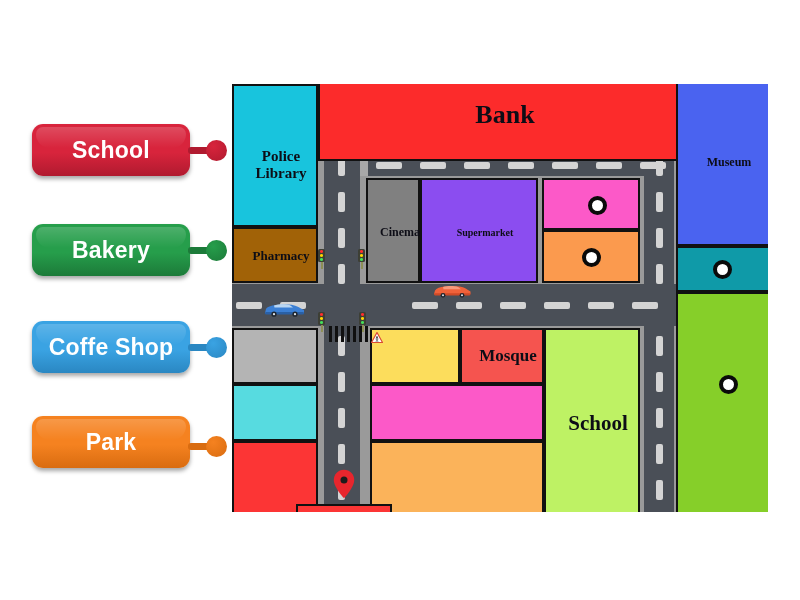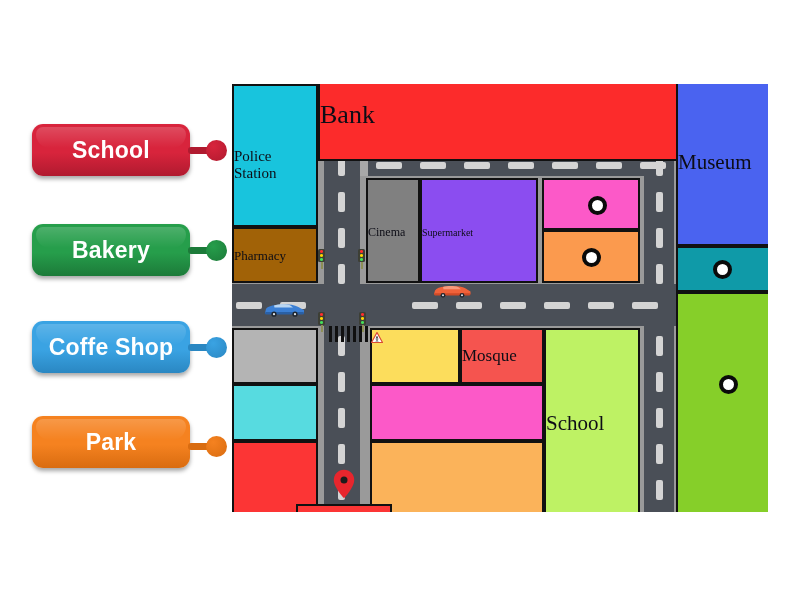--- a/index.html
+++ b/index.html
@@ -48,23 +48,24 @@
   #map{
     position:absolute;
     left:232px;top:84px;
     width:536px;height:428px;
     background:#9a9a9a;
     overflow:hidden;
   }
   .blk{position:absolute;box-sizing:border-box;border:2px solid #111;}
   .blk-label{
     position:absolute;
-    left:0;right:0;
+    left:12px;right:0;
+    text-align:center;
     font-family:"Liberation Serif", serif;
-    font-weight:normal;color:#0d0d16;
+    font-weight:bold;color:#0d0d16;
     pointer-events:none;
   }
   .road{position:absolute;background:#4a4f57;}
   .kerb{position:absolute;background:#a8a8a8;}
   .dashV{position:absolute;width:7px;background:#d4d4d4;border-radius:2px;}
   .dashH{position:absolute;height:7px;background:#d4d4d4;border-radius:2px;}
   .target{
     position:absolute;width:19px;height:19px;border-radius:50%;
     background:#ffffff;border:4px solid #0a0a0a;box-sizing:border-box;
     cursor:pointer;
@@ -152,38 +153,38 @@
       <div class="dashH" style="left: 144px; top: 78px; width: 26px;"></div>
       <div class="dashH" style="left: 188px; top: 78px; width: 26px;"></div>
       <div class="dashH" style="left: 232px; top: 78px; width: 26px;"></div>
       <div class="dashH" style="left: 276px; top: 78px; width: 26px;"></div>
       <div class="dashH" style="left: 320px; top: 78px; width: 26px;"></div>
       <div class="dashH" style="left: 364px; top: 78px; width: 26px;"></div>
       <div class="dashH" style="left: 408px; top: 78px; width: 26px;"></div>
     </div>
   <div id="blocks">
       <div class="blk" style="left: 0px; top: 0px; width: 86px; height: 143px; background: rgb(24, 196, 221);">
-        <div class="blk-label" style="top: 62px; font-size: 15px; line-height: 17px;">Police Station</div>
+        <div class="blk-label" style="top: 62px; font-size: 15px; line-height: 17px;">Police Library</div>
       </div>
       <div class="blk" style="left: 0px; top: 143px; width: 86px; height: 56px; background: #a16207;">
         <div class="blk-label" style="top: 20px; font-size: 13px; line-height: 14px;">Pharmacy</div>
       </div>
       <div class="blk" style="left: 86px; top: -6px; width: 362px; height: 83px; background: rgb(252, 43, 43);">
         <div class="blk-label" style="top: 21px; font-size: 26px; line-height: 28px;">Bank</div>
       </div>
       <div class="blk" style="left: 134px; top: 94px; width: 54px; height: 105px; background: rgb(128, 128, 128);">
         <div class="blk-label" style="top: 46px; font-size: 12px; line-height: 13px;">Cinema</div>
       </div>
       <div class="blk" style="left: 188px; top: 94px; width: 118px; height: 105px; background: rgb(139, 77, 240);">
         <div class="blk-label" style="top: 46px; font-size: 10px; line-height: 13px;">Supermarket</div>
       </div>
       <div class="blk" style="left: 310px; top: 94px; width: 98px; height: 52px; background: rgb(252, 89, 200);"></div>
       <div class="blk" style="left: 310px; top: 146px; width: 98px; height: 53px; background: rgb(251, 154, 78);"></div>
       <div class="blk" style="left: 444px; top: -2px; width: 94px; height: 164px; background: rgb(74, 99, 240);">
-        <div class="blk-label" style="top: 70px; font-size: 21px; line-height: 17px;">Museum</div>
+        <div class="blk-label" style="top: 70px; font-size: 12px; line-height: 17px;">Museum</div>
       </div>
       <div class="blk" style="left: 444px; top: 162px; width: 94px; height: 46px; background: rgb(15, 154, 168);"></div>
       <div class="blk" style="left: 444px; top: 208px; width: 94px; height: 222px; background: rgb(134, 207, 41);"></div>
       <div class="blk" style="left: 0px; top: 244px; width: 86px; height: 56px; background: rgb(180, 180, 180);"></div>
       <div class="blk" style="left: 0px; top: 300px; width: 86px; height: 57px; background: rgb(87, 219, 224);"></div>
       <div class="blk" style="left: 0px; top: 357px; width: 86px; height: 73px; background: rgb(252, 53, 53);"></div>
       <div class="blk" style="left: 138px; top: 244px; width: 90px; height: 56px; background: rgb(252, 221, 92);"></div>
       <div class="blk" style="left: 228px; top: 244px; width: 84px; height: 56px; background: rgb(245, 84, 79);">
         <div class="blk-label" style="top: 16px; font-size: 17px; line-height: 19px;">Mosque</div>
       </div>

